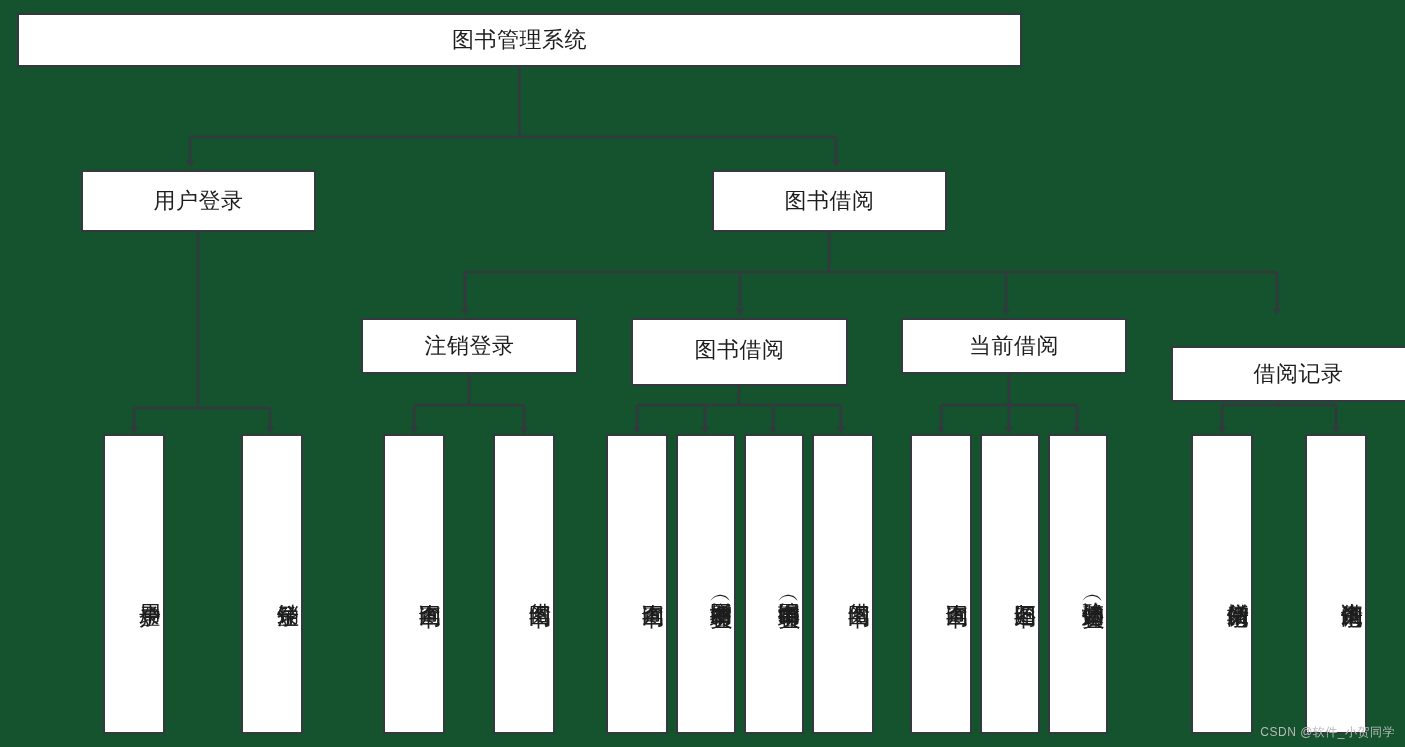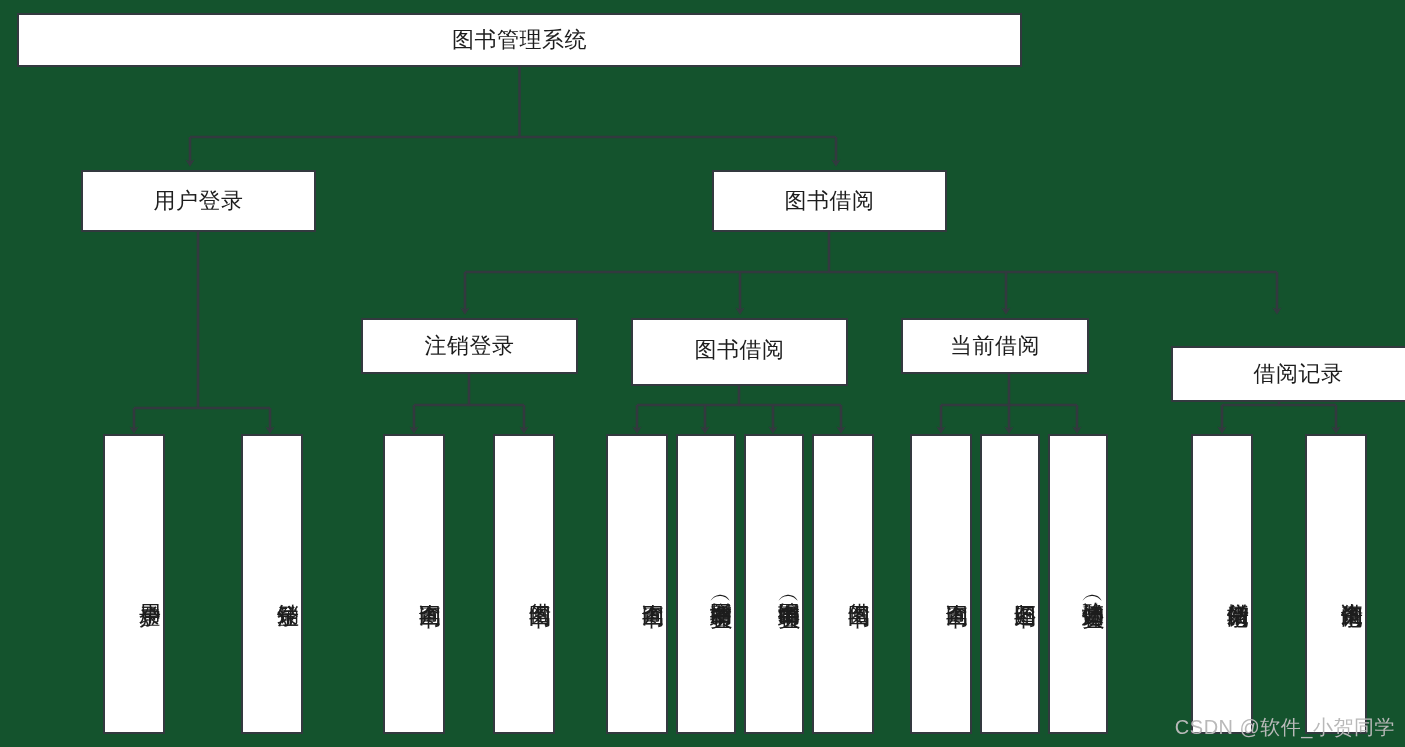--- a/index.html
+++ b/index.html
@@ -51,21 +51,21 @@
   .node.vert .vlabel {
     writing-mode: vertical-rl;
     text-orientation: upright;
     display: block;
     letter-spacing: 1px;
   }
   #watermark {
     position: absolute;
     right: 10px;
     bottom: 6px;
-    font-size: 20px;
+    font-size: 12px;
     color: #b9b9b9;
     letter-spacing: 0.5px;
     white-space: nowrap;
     pointer-events: none;
   }
 </style>
 </head>
 <body>
 
 <div id="canvas">
@@ -123,21 +123,21 @@
   <div class="node horiz" style="left:17px; top:13px; width:1005px; height:54px;">图书管理系统</div>
 
   <div class="node horiz" style="left:81px; top:170px; width:235px; height:62px;">用户登录</div>
 
   <div class="node horiz" style="left:712px; top:170px; width:235px; height:62px;">图书借阅</div>
 
   <div class="node horiz" style="left:361px; top:318px; width:217px; height:56px;">注销登录</div>
 
   <div class="node horiz" style="left:631px; top:318px; width:217px; height:68px;font-family:Liberation Mono, monospace;">图书借阅</div>
 
-  <div class="node horiz" style="left:901px; top:318px; width:188px; height:56px;">当前借阅</div>
+  <div class="node horiz" style="left:901px; top:318px; width:226px; height:56px;">当前借阅</div>
 
   <div class="node horiz" style="left:1171px; top:318px; width:255px; height:56px;margin-top:28px;">借阅记录</div>
 
   <div class="node vert" style="left:103px; top:434px; width:62px; height:300px;">
     <span class="vlabel">用户登录</span>
   </div>
   <div class="node vert" style="left:241px; top:434px; width:62px; height:300px;">
     <span class="vlabel">注销登录</span>
   </div>
 

